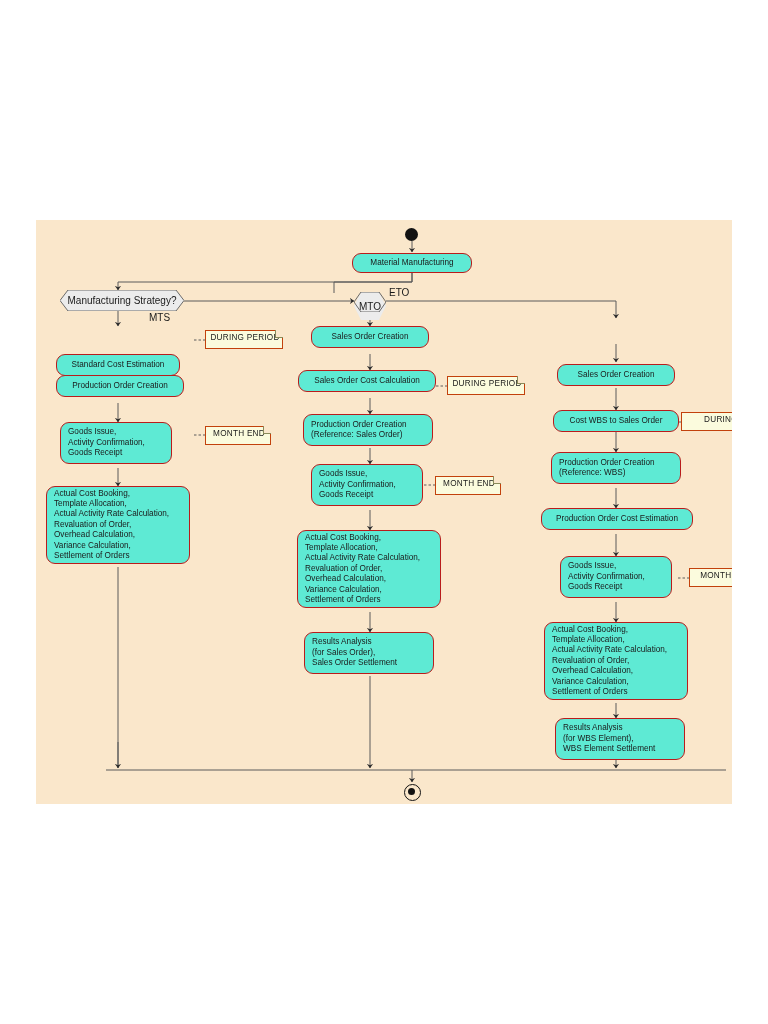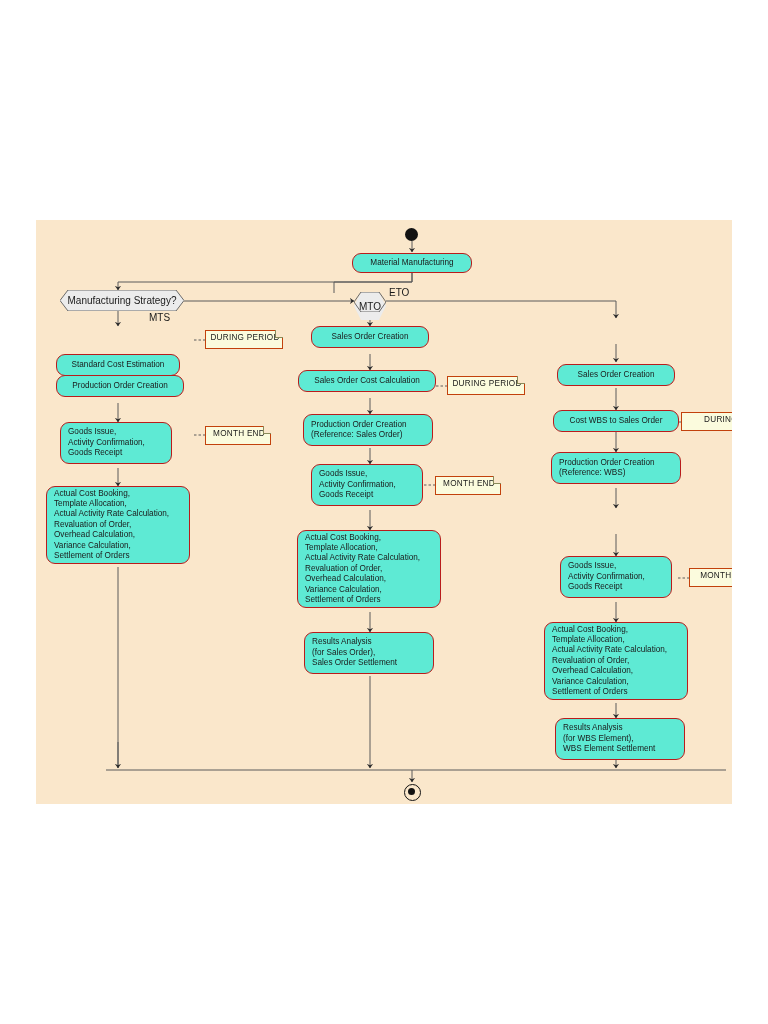--- a/index.html
+++ b/index.html
@@ -192,20 +192,21 @@
     <div class="note" style="left:399px;top:256px;width:66px;height:19px;">MONTH END</div>
 
 
     <div class="node" style="left:521px;top:144px;width:118px;height:22px;">Sales Order Creation</div>
 
     <div class="node" style="left:517px;top:190px;width:126px;height:22px;">Cost WBS to Sales Order</div>
 
     <div class="node left-align" style="left:515px;top:232px;width:130px;height:32px;">Production Order Creation
 (Reference: WBS)</div>
 
+    <div class="node" style="left:505px;top:288px;width:152px;height:22px;">Production Order Cost Estimation</div>
 
     <div class="node left-align" style="left:524px;top:336px;width:112px;height:42px;">Goods Issue,
 Activity Confirmation,
 Goods Receipt</div>
 
     <div class="node left-align" style="left:508px;top:402px;width:144px;height:78px;">Actual Cost Booking,
 Template Allocation,
 Actual Activity Rate Calculation,
 Revaluation of Order,
 Overhead Calculation,

